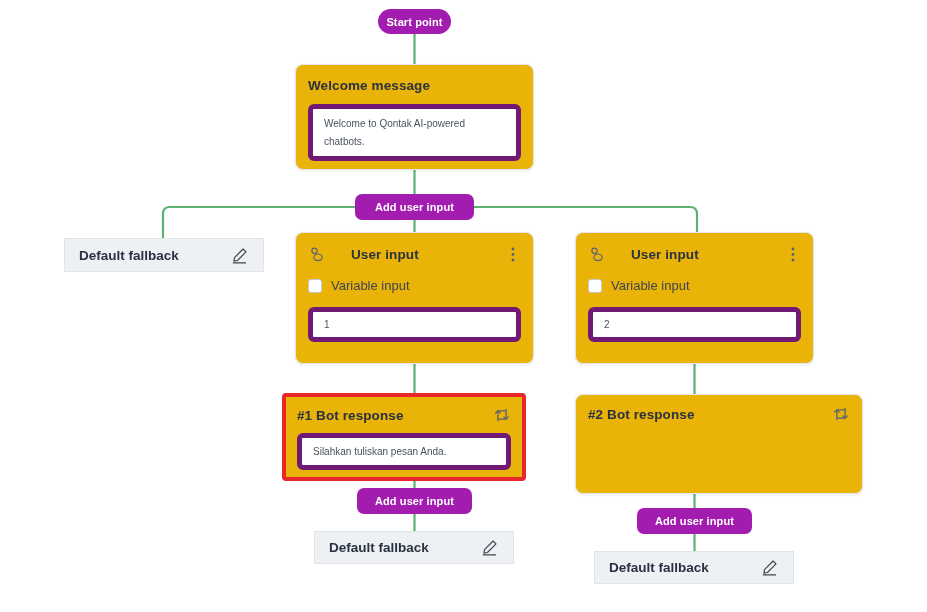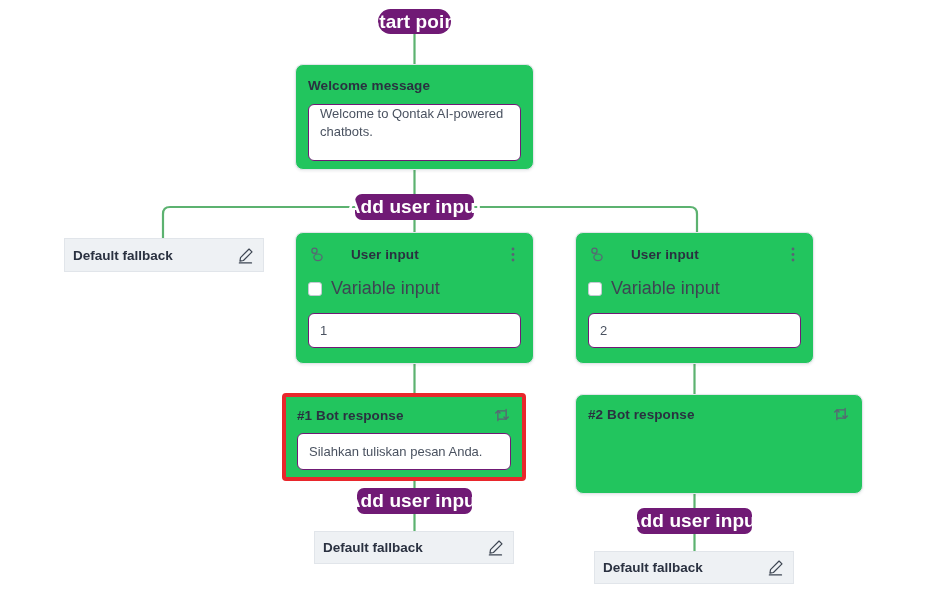--- a/index.html
+++ b/index.html
@@ -19,47 +19,47 @@
   #wires {
     position: absolute;
     left: 0; top: 0;
     width: 927px; height: 612px;
     pointer-events: none;
   }
 
   
   .node {
     position: absolute;
-    background: #22c55e;
+    background: #eab308;
     border: 1px solid #e3e6ea;
     border-radius: 8px;
     box-shadow: 0 1px 3px rgba(16,24,40,.09);
   }
   .node-title {
     font-size: 13.5px;
     font-weight: bold;
     color: #2a3140;
     letter-spacing: .1px;
   }
   .field {
-    border: 1px solid #701a75;
+    border: 5px solid #701a75;
     border-radius: 6px;
     background: #fff;
     color: #4a5260;
-    font-size: 13px;
+    font-size: 10px;
     line-height: 18px;
-    padding: 0 11px;
+    padding: 6px 11px;
   }
 
   
   .pill-blue {
     position: absolute;
-    background: #701a75;
+    background: #a21caf;
     color: #ffffff;
-    font-size: 19px;
+    font-size: 11px;
     font-weight: bold;
     border-radius: 7px;
     display: flex;
     align-items: center;
     justify-content: center;
     white-space: nowrap;
     cursor: pointer;
     border: none;
     letter-spacing: .1px;
   }
@@ -69,21 +69,21 @@
 
   
   .fallback {
     position: absolute;
     background: #eef1f4;
     border: 1px solid #e1e5ea;
     border-radius: 0;
     display: flex;
     align-items: center;
     justify-content: space-between;
-    padding: 0 8px;
+    padding: 0 14px;
     cursor: pointer;
   }
   .fallback-label {
     font-size: 13.5px;
     font-weight: bold;
     color: #2a3140;
   }
   .pencil { width: 19px; height: 19px; display:block; }
 
   
@@ -98,21 +98,21 @@
 
   .chk-row { display:flex; align-items:center; gap:9px; margin-top: 14px; }
   .chkbox {
     width: 14px; height: 14px;
     border: 1.5px solid #c3c9d2;
     border-radius: 3px;
     background: #fff;
     cursor: pointer;
     flex: none;
   }
-  .chk-label { font-size: 18px; color: #3d4552; }
+  .chk-label { font-size: 13px; color: #3d4552; }
 
   
   .swap { width: 18px; height: 18px; display:block; cursor:pointer; }
   .highlight {
     border: 4px solid #e8272c !important;
     border-radius: 4px !important;
     box-shadow: none !important;
   }
 </style>
 </head>

